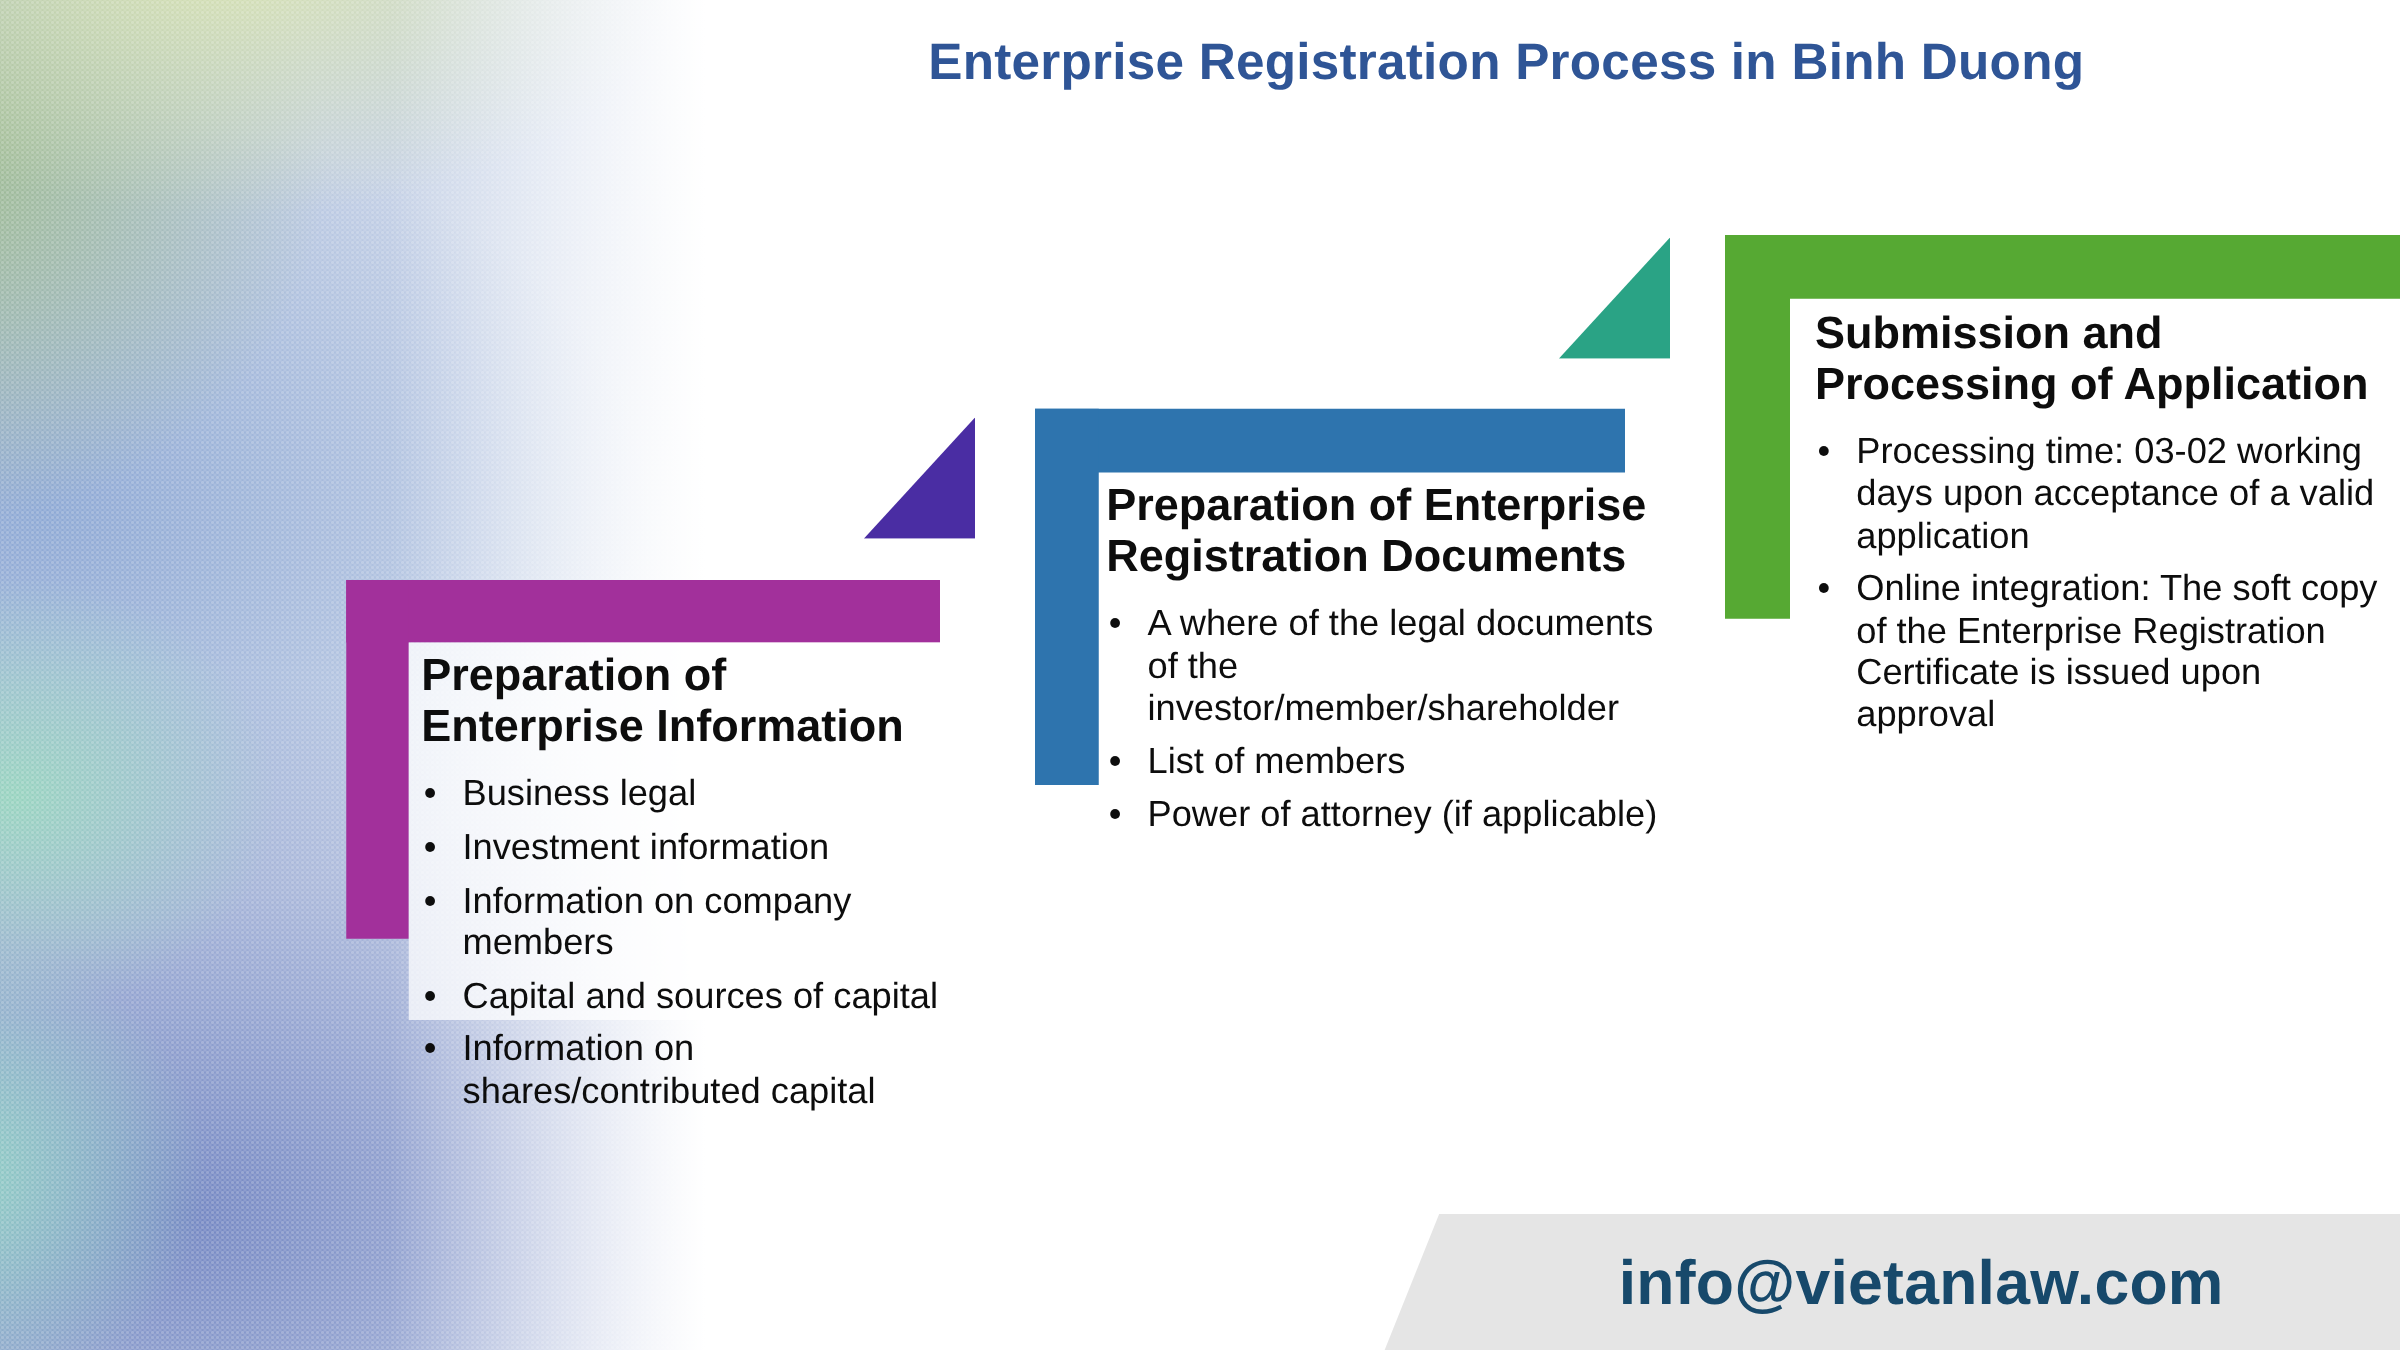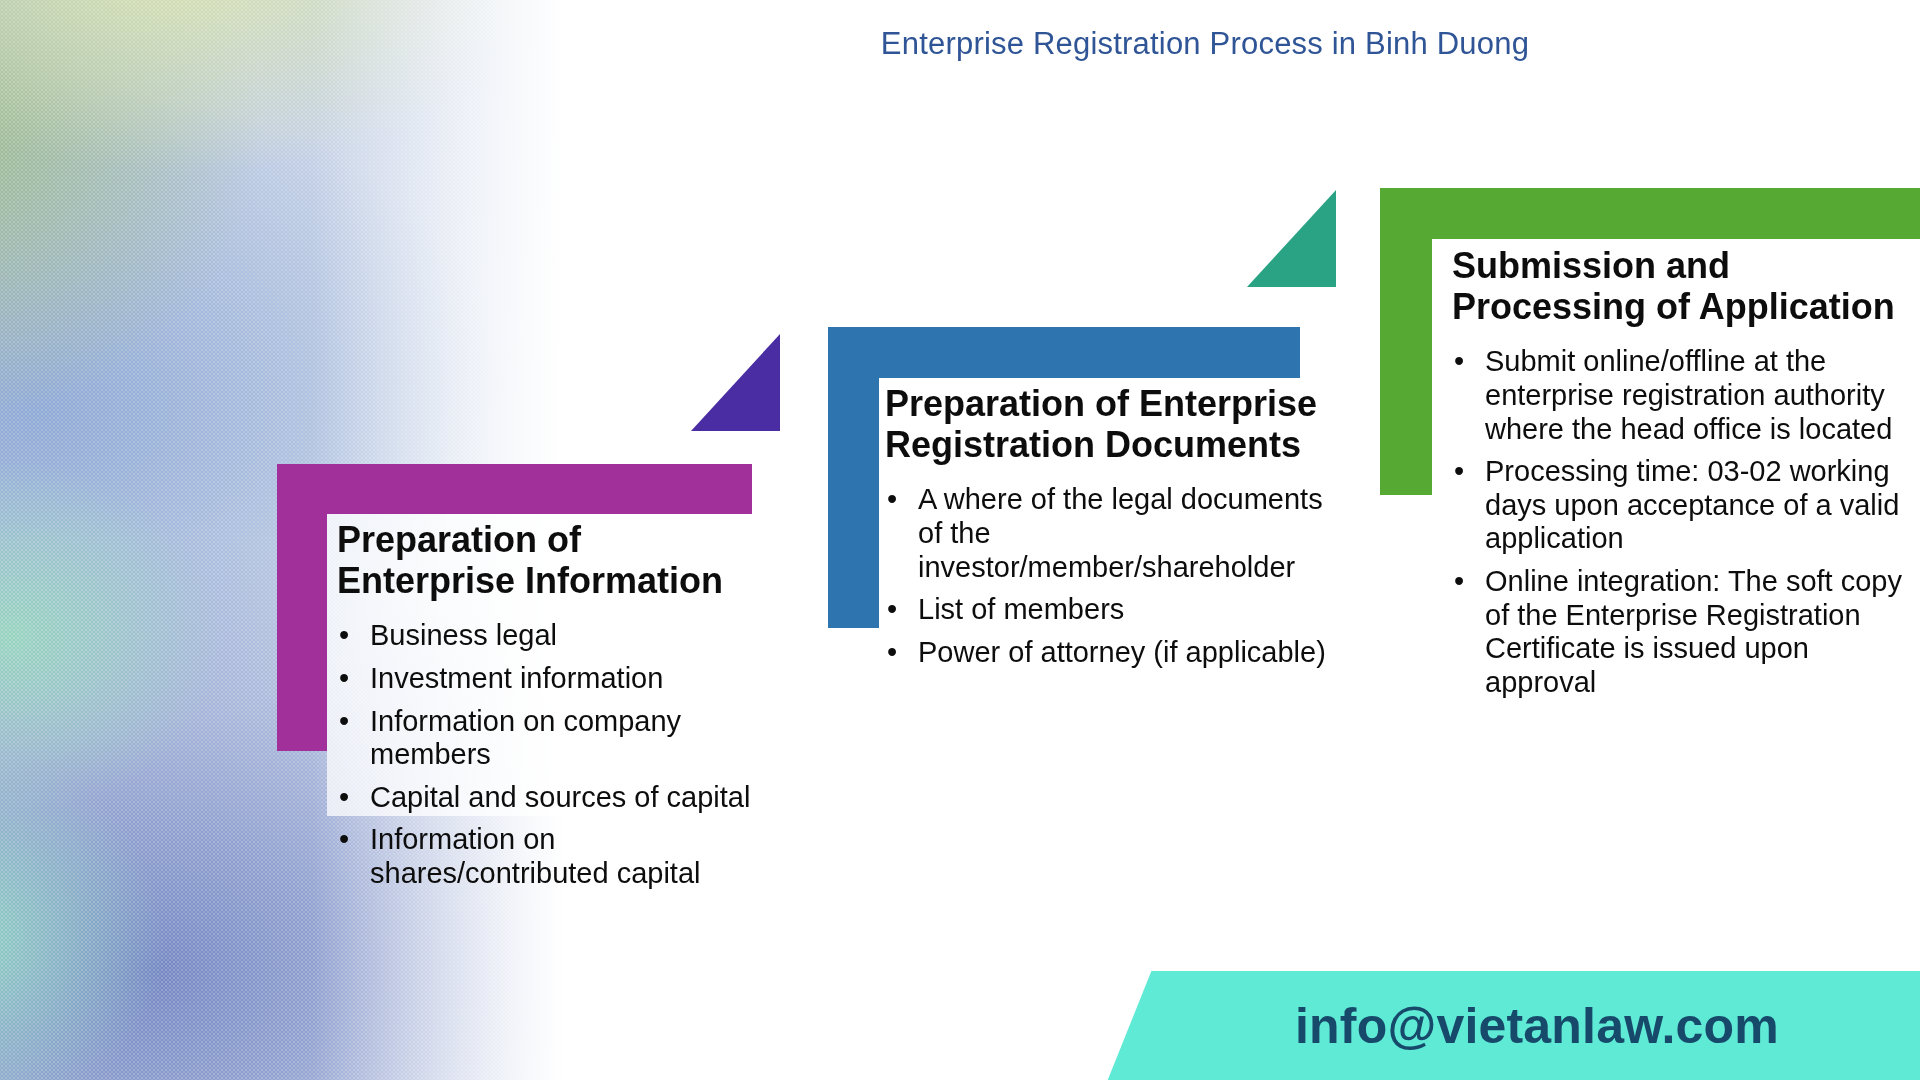--- a/index.html
+++ b/index.html
@@ -17,21 +17,21 @@
       radial-gradient(ellipse 280px 260px at -6% 87%, #8fd1c3, transparent 72%) 0 0/100% 100%,
       radial-gradient(ellipse 760px 560px at 25% 90%, #7386c2, transparent 78%) 0 0/100% 100%,
       radial-gradient(ellipse 620px 420px at 6% 38%, #8da8d4, transparent 78%) 0 0/100% 100%,
       linear-gradient(105deg, #aebfdb 0%, #c9d4e8 48%, #eef2f8 100%);
   }
   .wash-fade{position:absolute;left:0;top:0;width:600px;height:1080px;
     background:linear-gradient(to right, rgba(255,255,255,0) 52%, #ffffff 94%);}
 
   
   .title-wrap{position:absolute;left:540px;top:26px;width:1330px;text-align:center;}
-  .title{font-size:31px;font-weight:normal;letter-spacing:.2px;}
+  .title{font-size:41px;font-weight:bold;letter-spacing:.2px;}
 
   
   .bar{position:absolute;}
   .tri{position:absolute;clip-path:polygon(100% 0, 100% 100%, 0 100%);}
 
   .panel{position:absolute;background:rgba(255,255,255,.74);}
 
   .content{position:absolute;color:#0d0d0d;}
   .step-header{font-weight:bold;font-size:36px;line-height:1.13;color:#0d0d0d;margin:0 0 18px 0;}
   ul.bullets{list-style:none;margin:0;padding:0;font-size:29px;line-height:1.16;}
@@ -104,24 +104,23 @@
     </div>
   </div>
 
   <div>
     <div class="tri s3-tri" style="background:#2AA385;"></div>
     <div class="bar s3-top" style="background:#56A933;"></div>
     <div class="bar s3-left" style="background:#56A933;"></div>
     <div class="content s3-content">
       <h3 class="step-header">Submission and Processing of Application</h3>
       <ul class="bullets">
-        <li>Submit online/offline at the enterprise registration authority where the head office is located</li>
         <li>Processing time: 03-02 working days upon acceptance of a valid application</li>
         <li>Online integration: The soft copy of the Enterprise Registration Certificate is issued upon approval</li>
       </ul>
     </div>
   </div>
 
-  <div class="footer" style="background:#5eead4;">
+  <div class="footer" style="background:#e5e5e5;">
     <span class="email" style="color:#17496B;">info@vietanlaw.com</span>
   </div>
 
 </div>
 
 </body></html>

